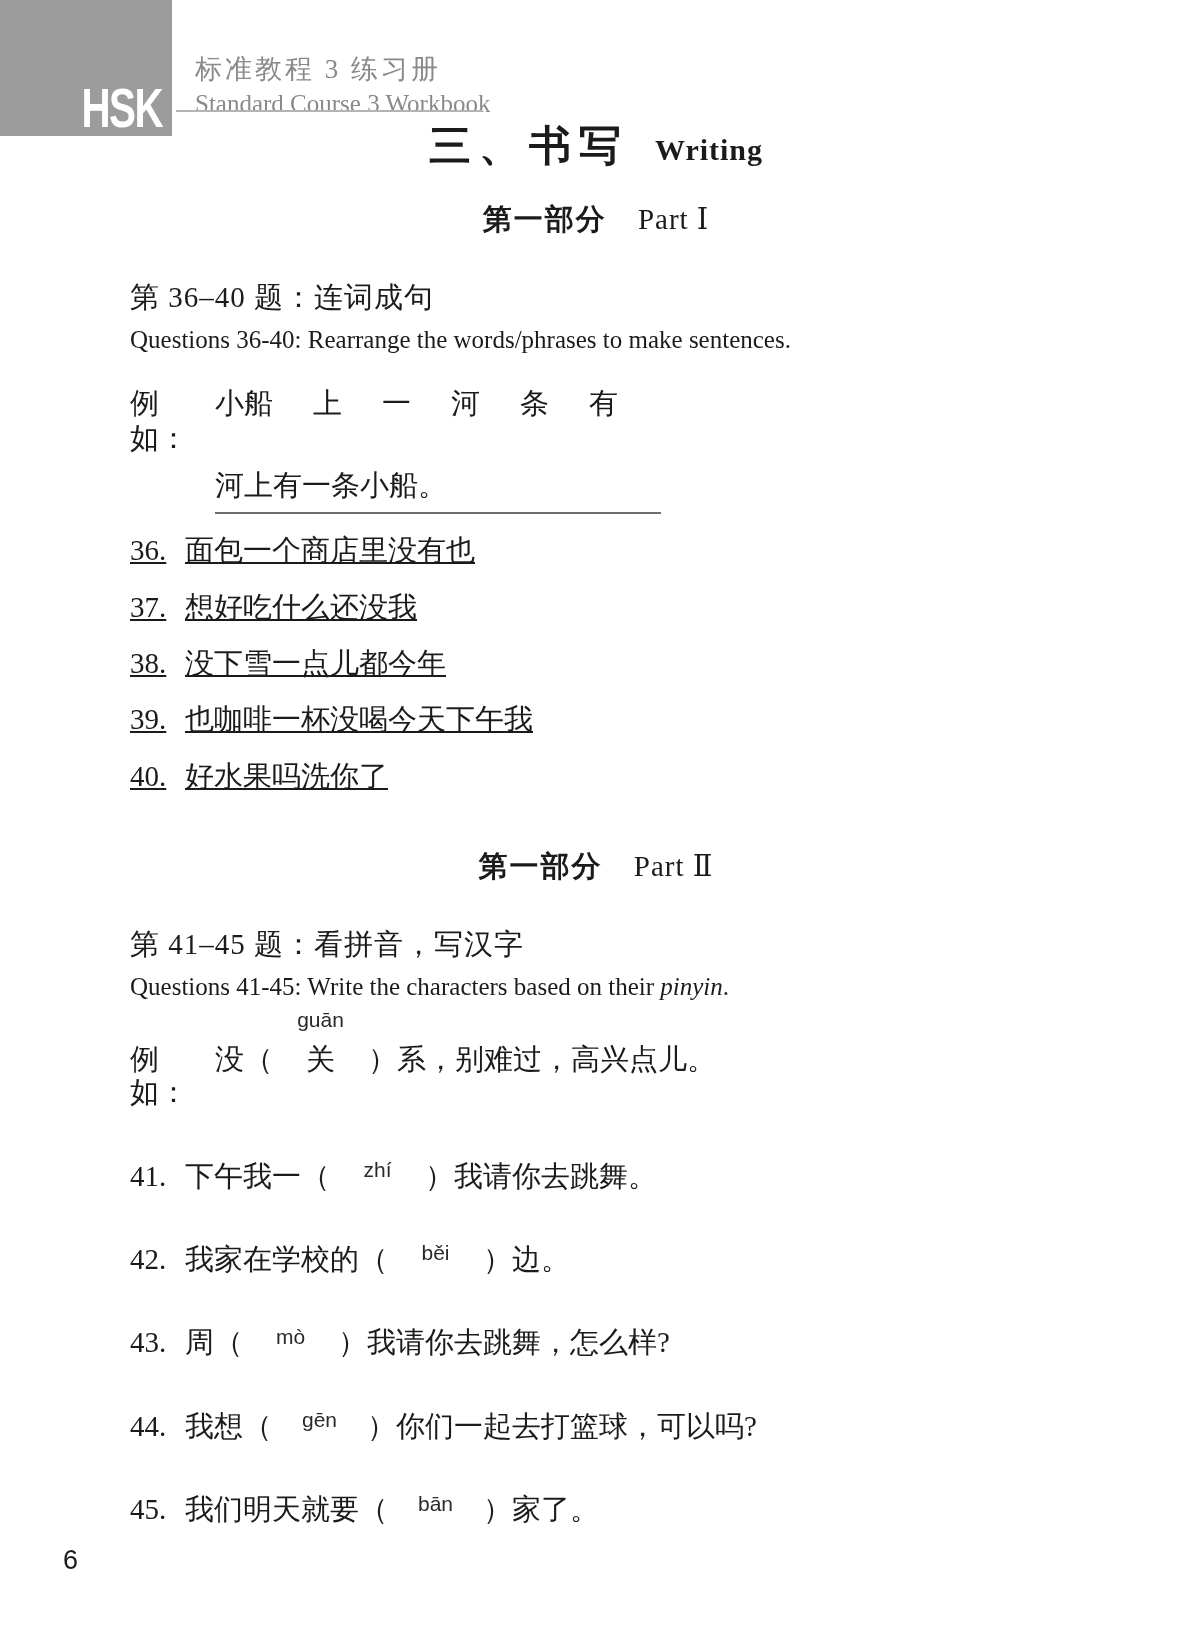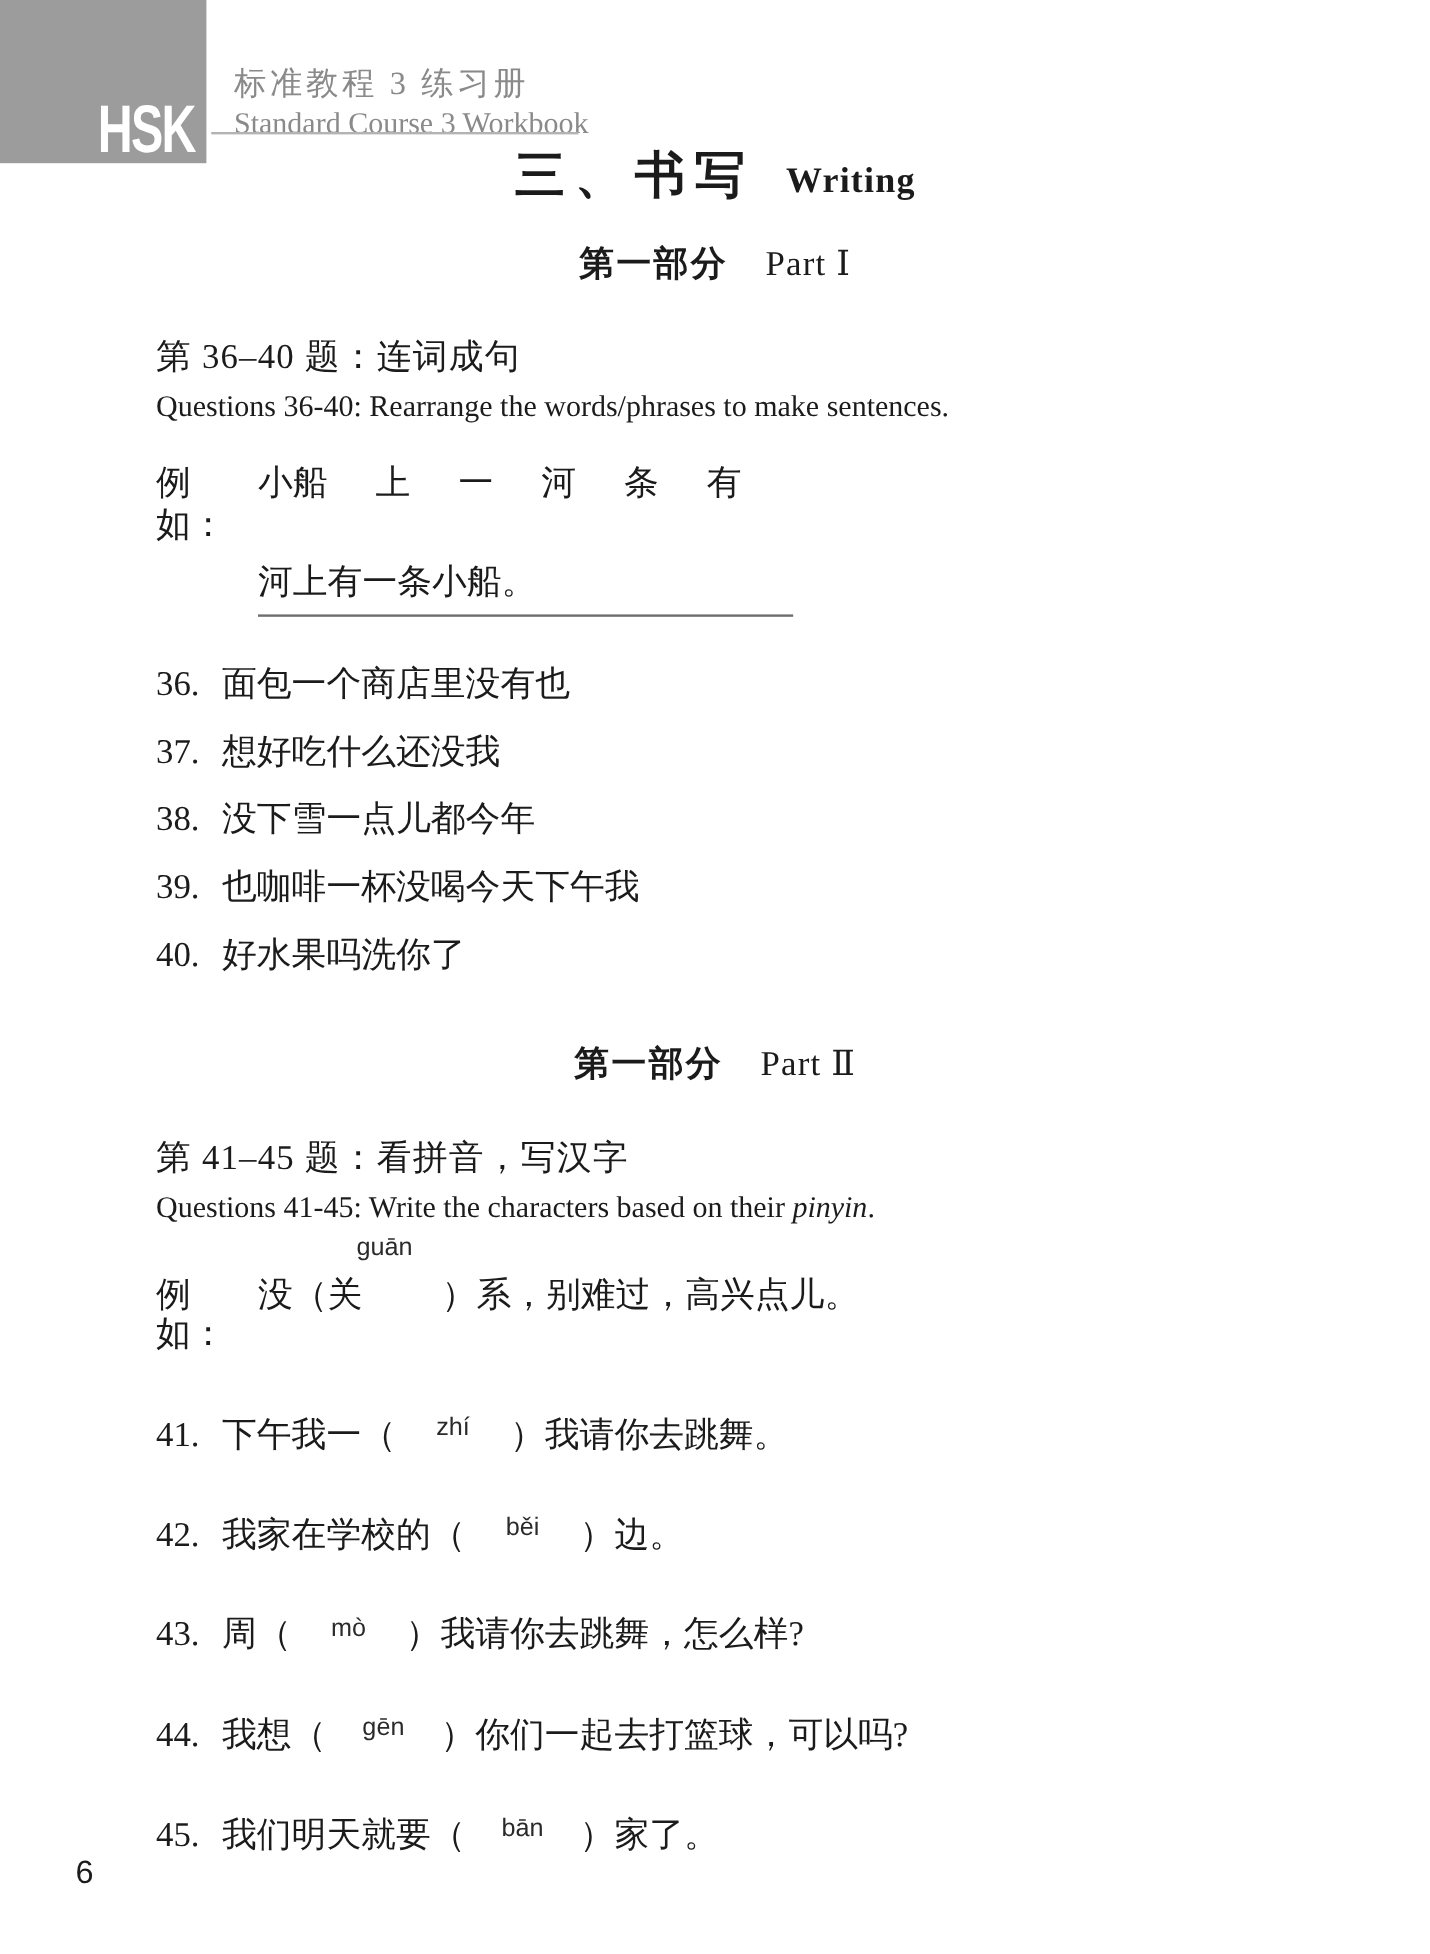--- a/index.html
+++ b/index.html
@@ -37,29 +37,29 @@
   .q-num{display:inline-block;width:55px;flex:0 0 55px;}
   
   .example{display:flex;font-size:29px;margin-top:32px;line-height:1.2;}
   .ex-label{flex:0 0 85px;}
   .ex-words{display:flex;gap:40px;}
   .word{white-space:nowrap;}
   .answer-line{
     margin-left:85px;width:446px;border-bottom:2px solid #6e6e6e;
     padding:12px 0 10px;font-size:29px;line-height:1.2;
   }
-  .q-list{margin-top:40px;}
+  .q-list{margin-top:20px;text-decoration:underline;}
   .q-row{display:flex;font-size:29px;line-height:1.15;margin-bottom:23px;}
   .q-words{display:flex;}
   
   .p2-list{margin-top:6px;}
   .p2-row{display:flex;font-size:29px;line-height:1.15;padding-top:36px;margin-bottom:14px;}
   .p2-text{position:relative;}
   .blank{
-    position:relative;display:inline-block;width:95px;text-align:left;
+    position:relative;display:inline-block;width:95px;text-align:center;
     vertical-align:bottom;
   }
   .pinyin{
     position:absolute;left:50%;transform:translateX(-50%);top:-35px;
     font-family:"Liberation Sans","DejaVu Sans",sans-serif;font-size:21px;
     color:#2a2a2a;white-space:nowrap;
   }
   .italic{font-style:italic;}
   
   .page-num{

